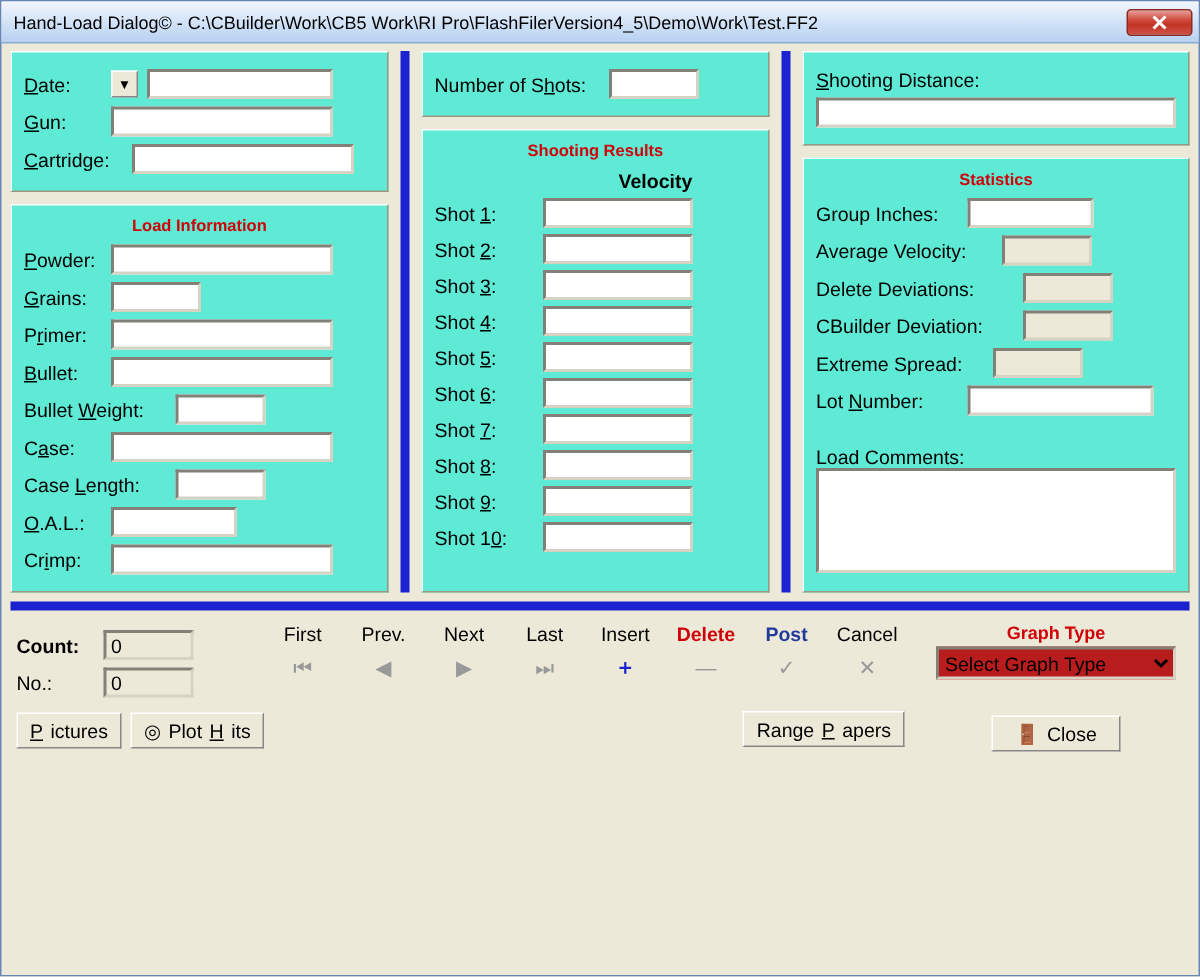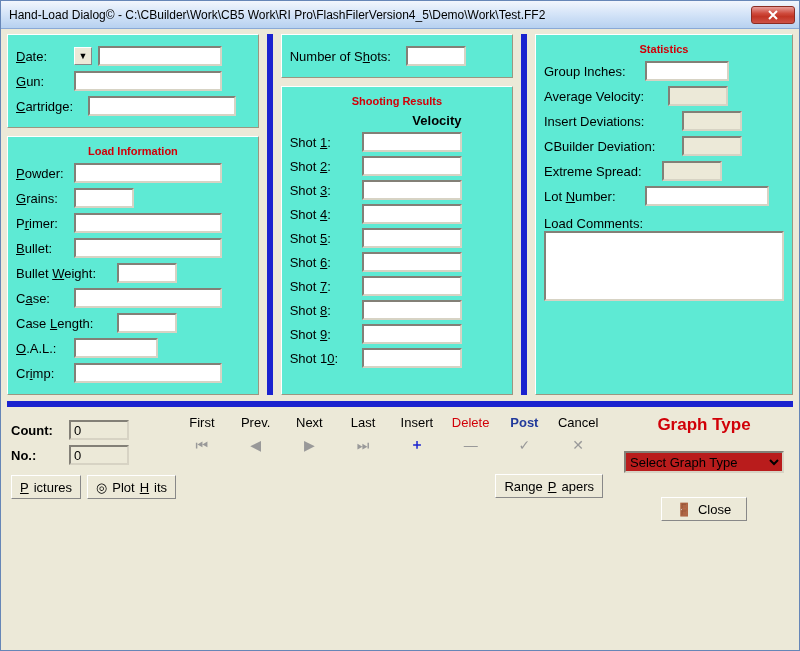--- a/index.html
+++ b/index.html
@@ -104,26 +104,26 @@
   .nav-icons .navicon {
     flex:1; display:flex; align-items:center; justify-content:center;
     height:22px; color:#223a9b; font-size:14px;
   }
   .nav-icons .navicon.dim { color:#999; }
   .btn {
     background:#ece9d8;border:1px solid #888;border-top-color:#fff;border-left-color:#fff;
     padding:3px 8px;font:inherit;display:inline-flex;align-items:center;gap:5px;
     min-height:24px;
   }
-  .graph-title{ font-weight:bold; color:#d10008; font-size:17px; margin-bottom:16px;}
+  .graph-title{ font-weight:bold; color:#d10008; font-size:12px; margin-bottom:2px;}
   select.inp-sel {
     width:160px;height:22px;background:#b91c1c;border:2px inset #d7d3c4;font:inherit;
   }
   .door-icon { color:#7a175f; font-weight:bold; }
-  .txt-del { color:#d10008; font-weight:normal;}
+  .txt-del { color:#d10008; font-weight:bold;}
   .txt-post{ color:#223a9b; font-weight:bold;}
   .bot-btn-row { display:flex; gap:6px; margin-top:10px;}
   .rel { position:relative; }
 </style>
 </head>
 <body>
 
 <div class="window">
   <div class="titlebar">
     <span class="titlebar-title">Hand-Load Dialog© - C:\CBuilder\Work\CB5 Work\RI Pro\FlashFilerVersion4_5\Demo\Work\Test.FF2</span>
@@ -246,62 +246,68 @@
           <div class="shot-row">
               <span class="shot-lbl">Shot 1<u>0</u>:</span>
               <input class="inp w100" value="" style="">
             </div>
         </div>
       </div>
 
       <div class="vdiv"></div>
 
       <div class="col-right">
+        <div class="panel">
+          <div class="row" style="flex-direction:column;align-items:flex-start;gap:4px;">
+            <span><u>S</u>hooting Distance:</span>
+            <input class="inp" style="width: 240px;" value="">
+          </div>
+        </div>
         <div class="panel rel" style="flex:1;">
           <div class="section-title">Statistics</div>
           <div class="row">
               <span class="lbl-w">Group Inches:</span>
               <input class="inp w80" value="" style="">
             </div>
           <div class="row">
               <span class="lbl-w" style="min-width:118px">Average Velocity:</span>
               <input class="inp-ro w60" readonly="" value="" style="">
             </div>
           <div class="row">
-              <span class="lbl-w2">Insert Deviations:</span>
+              <span class="lbl-w2">Delete Deviations:</span>
               <input class="inp-ro w60" readonly="" value="" style="">
             </div>
           <div class="row">
               <span class="lbl-w2">CBuilder Deviation:</span>
               <input class="inp-ro w60" readonly="" value="" style="">
             </div>
           <div class="row">
               <span class="lbl-w" style="min-width:112px">Extreme Spread:</span>
               <input class="inp-ro w60" readonly="" value="" style="">
             </div>
           <div class="row">
               <span class="lbl-w">Lot <u>N</u>umber:</span>
               <input class="inp w120" value="" style="">
             </div>
-          <div style="margin-top:10px">Load Comments:</div>
+          <div style="margin-top:20px">Load Comments:</div>
           <div class="rel">
             <textarea class="comments" style=""></textarea>
           </div>
         </div>
       </div>
     </div>
 
     <div class="bottom">
       <div class="bot-left">
         <div class="row">
             <span class="lbl" style="font-weight:bold">Count:</span>
             <input class="inp-ro w60" readonly="" value="0" style="">
           </div>
         <div class="row">
-            <span class="lbl" style="font-weight:bold">No.:</span>
+            <span class="lbl" style="font-weight:normal">No.:</span>
             <input class="inp-ro w60" readonly="" value="0" style="">
           </div>
         <div class="bot-btn-row">
           <button class="btn"><u>P</u>ictures</button>
           <button class="btn"><span>◎</span> Plot <u>H</u>its</button>
         </div>
       </div>
 
       <div class="bot-mid">
         <div class="nav-labels">

